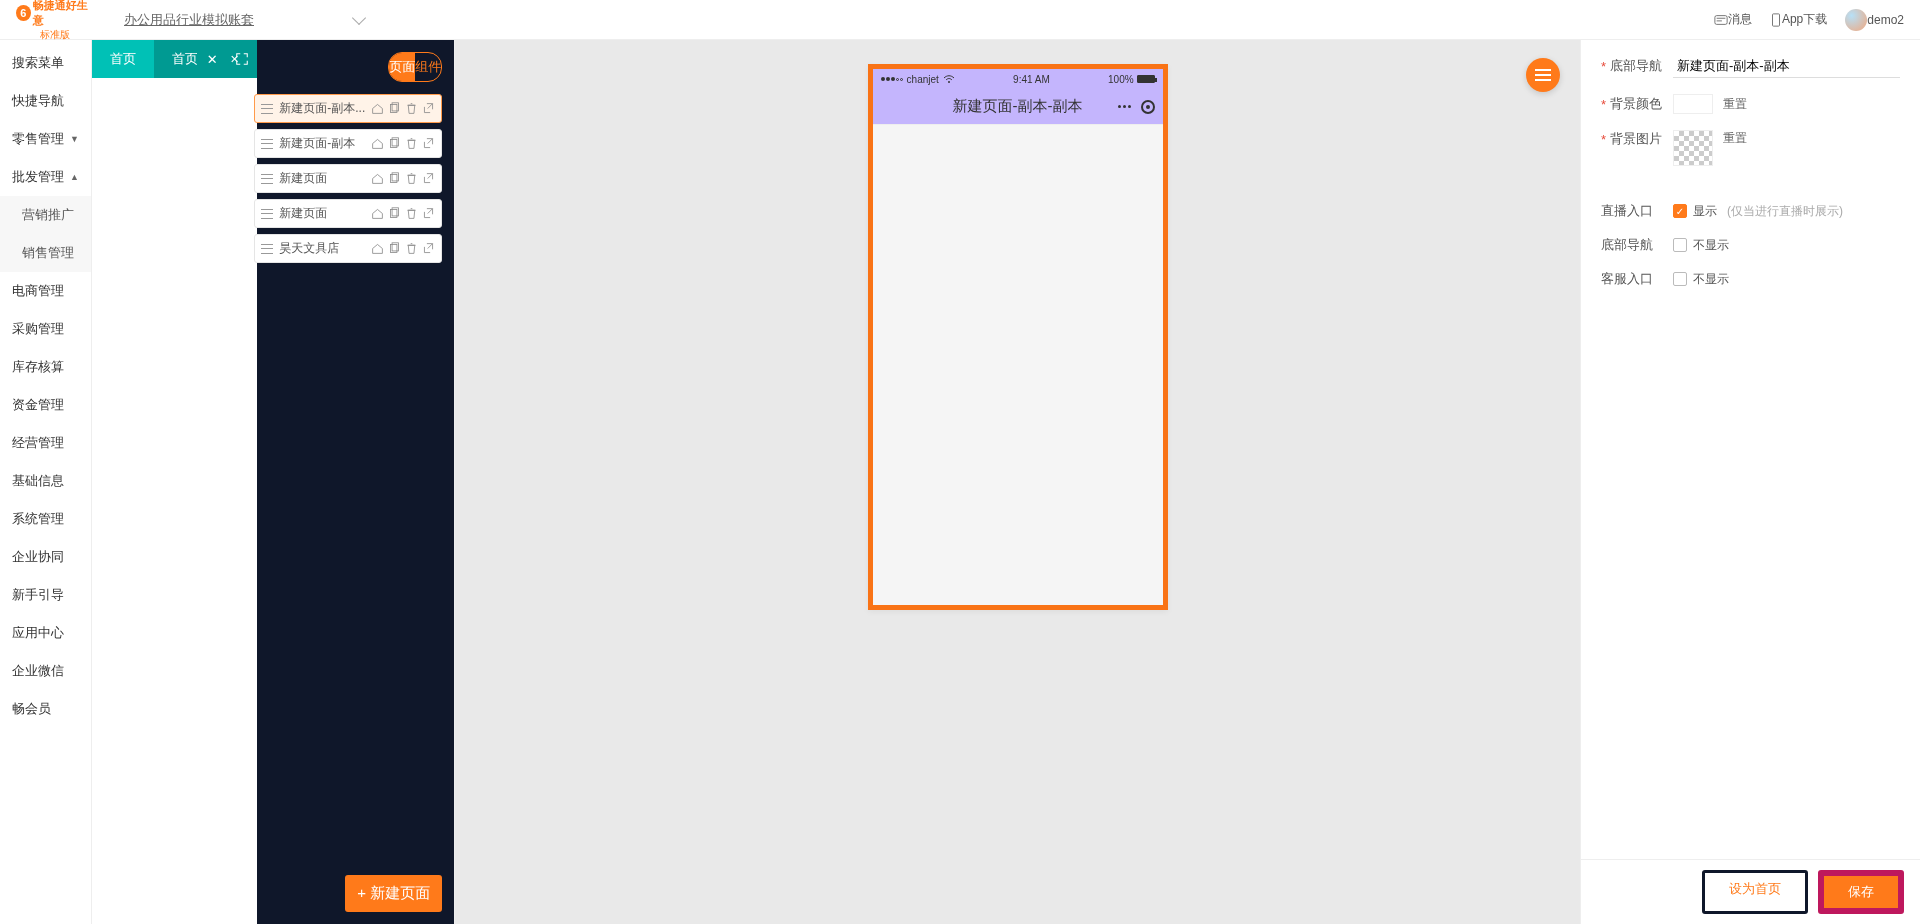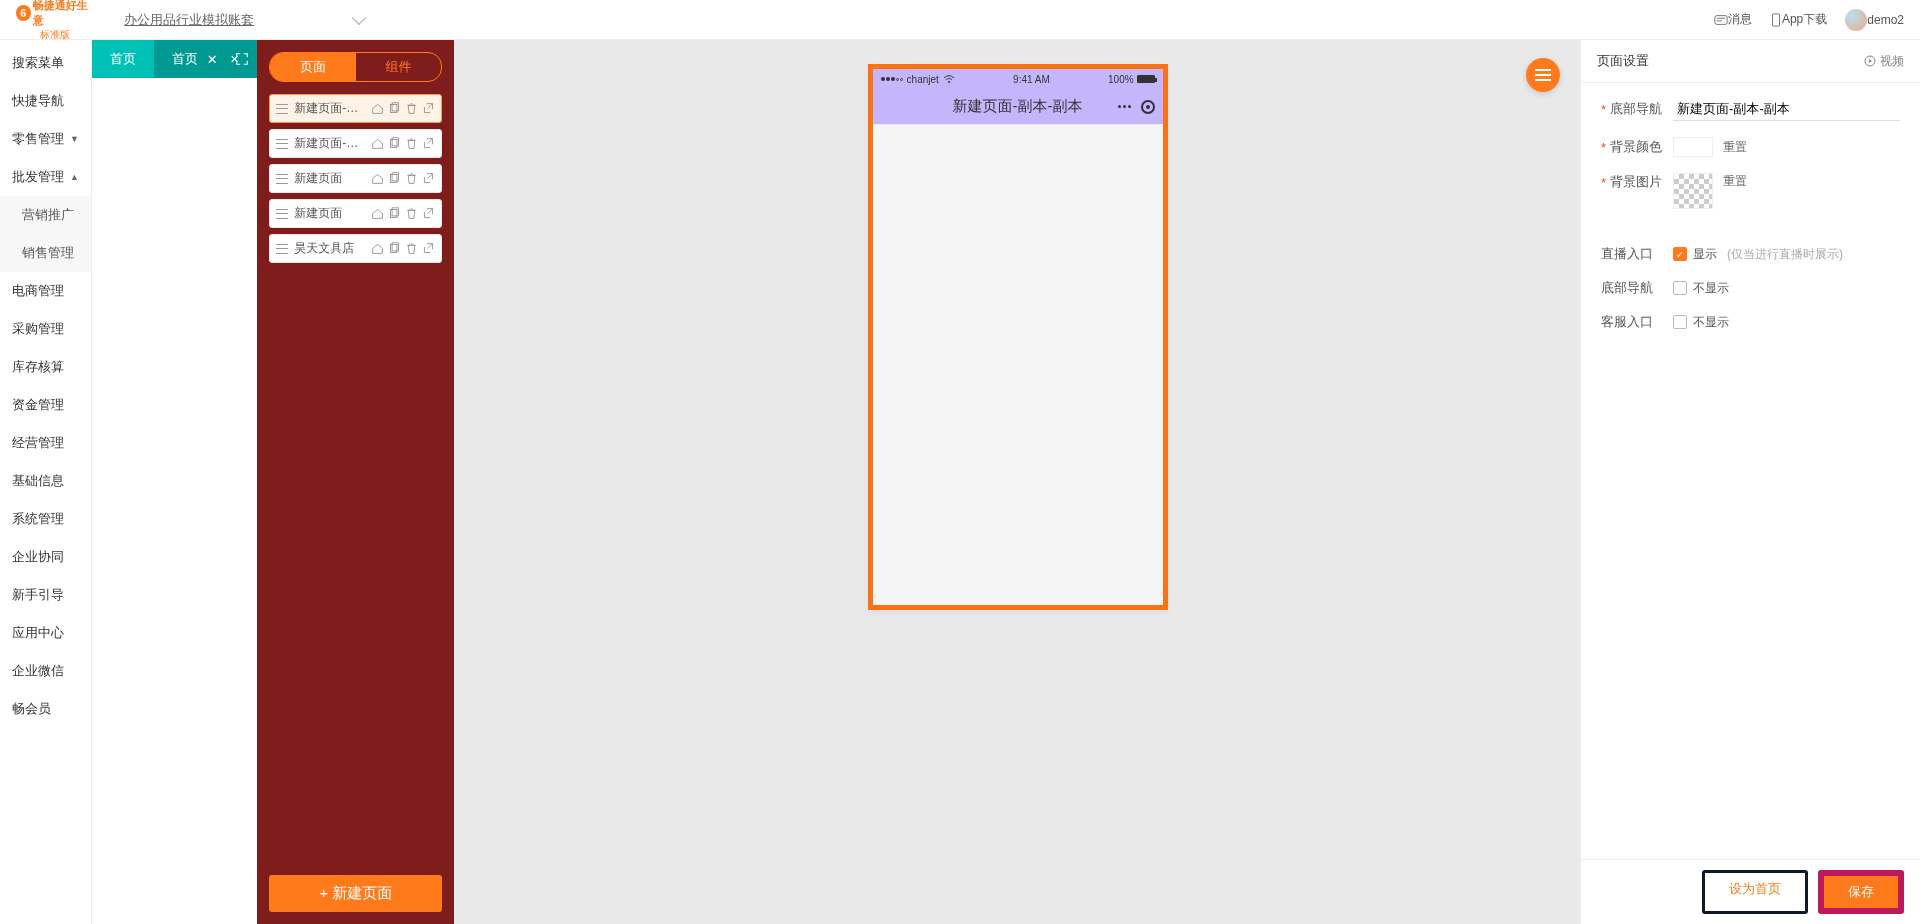--- a/index.html
+++ b/index.html
@@ -33,21 +33,21 @@
     .tab.active { background: #009a92; }
     .tab-close { font-size: 11px; cursor: pointer; }
     .tabs-right { position: absolute; right: 0; display: flex; align-items: center; height: 100%; }
     .tabs-right .tbtn { width: 30px; height: 100%; display:flex; align-items:center; justify-content:center; cursor:pointer; color:#fff; }
     .tabs-right .tbtn:first-child { background: #009a92; }
     
     
     .work { flex: 1; display: flex; background: #f5f6f7; }
     
     
-    .leftpanel { width: 198px; background: #7f1d1d; display: flex; flex-direction: column; padding: 12px; border-right: 1px solid #eee; }
+    .leftpanel { width: 198px; background: #0f172a; display: flex; flex-direction: column; padding: 12px; border-right: 1px solid #eee; align-items: flex-end; }
     .segbtn { display: flex; border: 1px solid #ff7a1a; border-radius: 14px; overflow: hidden; margin-bottom: 12px; }
     .segbtn > div { flex: 1; text-align: center; padding: 5px 0; font-size: 13px; cursor: pointer; color: #ff7a1a; }
     .segbtn > div.on { background: #ff7a1a; color: #fff; }
     .page-list { flex: 1; }
     .page-item { display: flex; align-items: center; border: 1px solid #e5e5e5; border-radius: 3px; padding: 5px 6px; margin-bottom: 6px; background: #fff; gap: 6px; cursor: pointer; font-size: 12px; }
     .page-item.sel { border-color: #ff9a4a; background: #fff3e8; }
     .drag-handle { width: 12px; height: 10px; display:flex; flex-direction:column; justify-content:space-between; }
     .drag-handle span { height: 1px; background: #999; display:block; }
     .page-label { flex: 1; white-space: nowrap; overflow: hidden; text-overflow: ellipsis; color: #555; }
     .pi-icons { display: flex; gap: 4px; color: #888; }
@@ -382,30 +382,20 @@
         <div class="fab">
           <div class="hamb">
               <span></span>
               <span></span>
               <span></span>
             </div>
         </div>
       </div>
 
       <div class="right-panel">
-        <div class="rp-head">
-          <span>页面设置</span>
-          <div class="video-link">
-            <svg width="12" height="12" viewBox="0 0 12 12">
-                <circle cx="6" cy="6" r="5" fill="none" stroke="#888"></circle>
-                <path d="M5 4l3 2-3 2z" fill="#888"></path>
-              </svg>
-            <span>视频</span>
-          </div>
-        </div>
         <div class="rp-body">
           <div class="form-row">
             <div class="flabel">
                 <span class="req">*</span>
                 <span>底部导航</span>
               </div>
             <input class="finput" value="新建页面-副本-副本" style="">
           </div>
           <div class="form-row">
             <div class="flabel">

